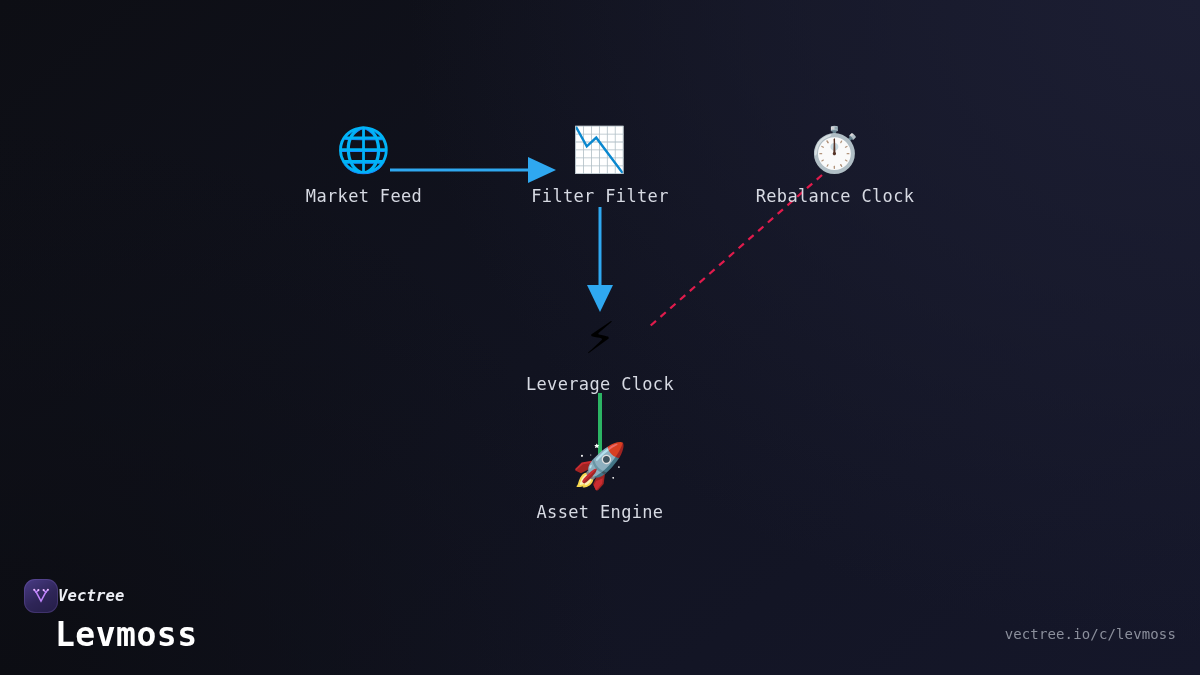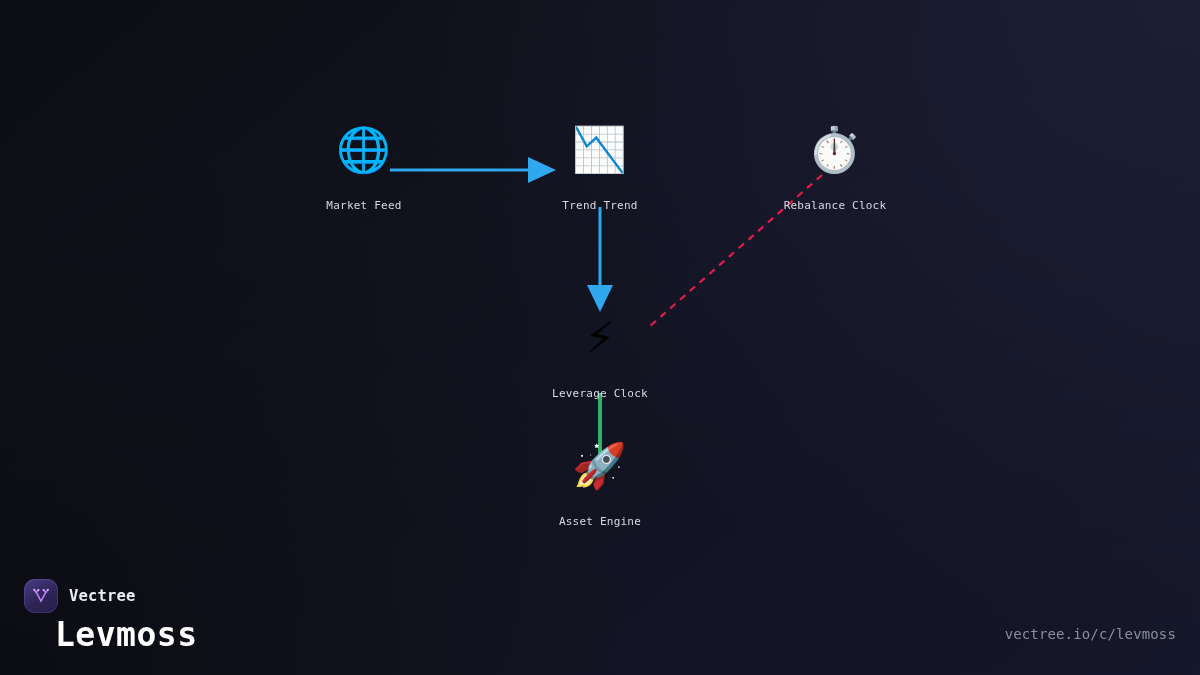--- a/index.html
+++ b/index.html
@@ -36,43 +36,43 @@
     width: 230px;
     user-select: none;
   }
   .node-glyph {
     font-family: "DejaVu Sans", sans-serif;
     font-size: 44px;
     line-height: 52px;
     height: 52px;
   }
   .node-label {
-    margin-top: 23px;
-    font-size: 11px;
+    margin-top: 10px;
+    font-size: 17px;
     letter-spacing: 0.02em;
     color: #d7dae3;
     font-family: "DejaVu Sans Mono", "Liberation Mono", monospace;
     white-space: nowrap;
   }
 
   
   #footer {
     position: absolute;
     left: 0;
     bottom: 0;
     width: 1200px;
     height: 118px;
   }
   #brand-row {
     position: absolute;
     left: 24px;
     top: 22px;
     display: flex;
     align-items: center;
-    gap: 11px;
+    font-style: italic;
   }
   #brand-mark {
     width: 34px;
     height: 34px;
     border-radius: 11px;
     background: linear-gradient(150deg, #4a3c87 0%, #2e2557 55%, #241d47 100%);
     box-shadow: inset 0 0 0 1px rgba(150,120,220,0.22);
     display: flex;
     align-items: center;
     justify-content: center;
@@ -132,21 +132,21 @@
     </g>
   </svg>
 
   <div class="node" style="left:364px; top:124px;">
     <div class="node-glyph">🌐</div>
     <div class="node-label">Market Feed</div>
   </div>
 
   <div class="node" style="left:600px; top:124px;">
     <div class="node-glyph">📉</div>
-    <div class="node-label">Trend Trend</div>
+    <div class="node-label">Filter Filter</div>
   </div>
 
   <div class="node" style="left:835px; top:124px;">
     <div class="node-glyph">⏱️</div>
     <div class="node-label">Rebalance Clock</div>
   </div>
 
   <div class="node" style="left:600px; top:312px;">
     <div class="node-glyph">⚡</div>
     <div class="node-label">Leverage Clock</div>

